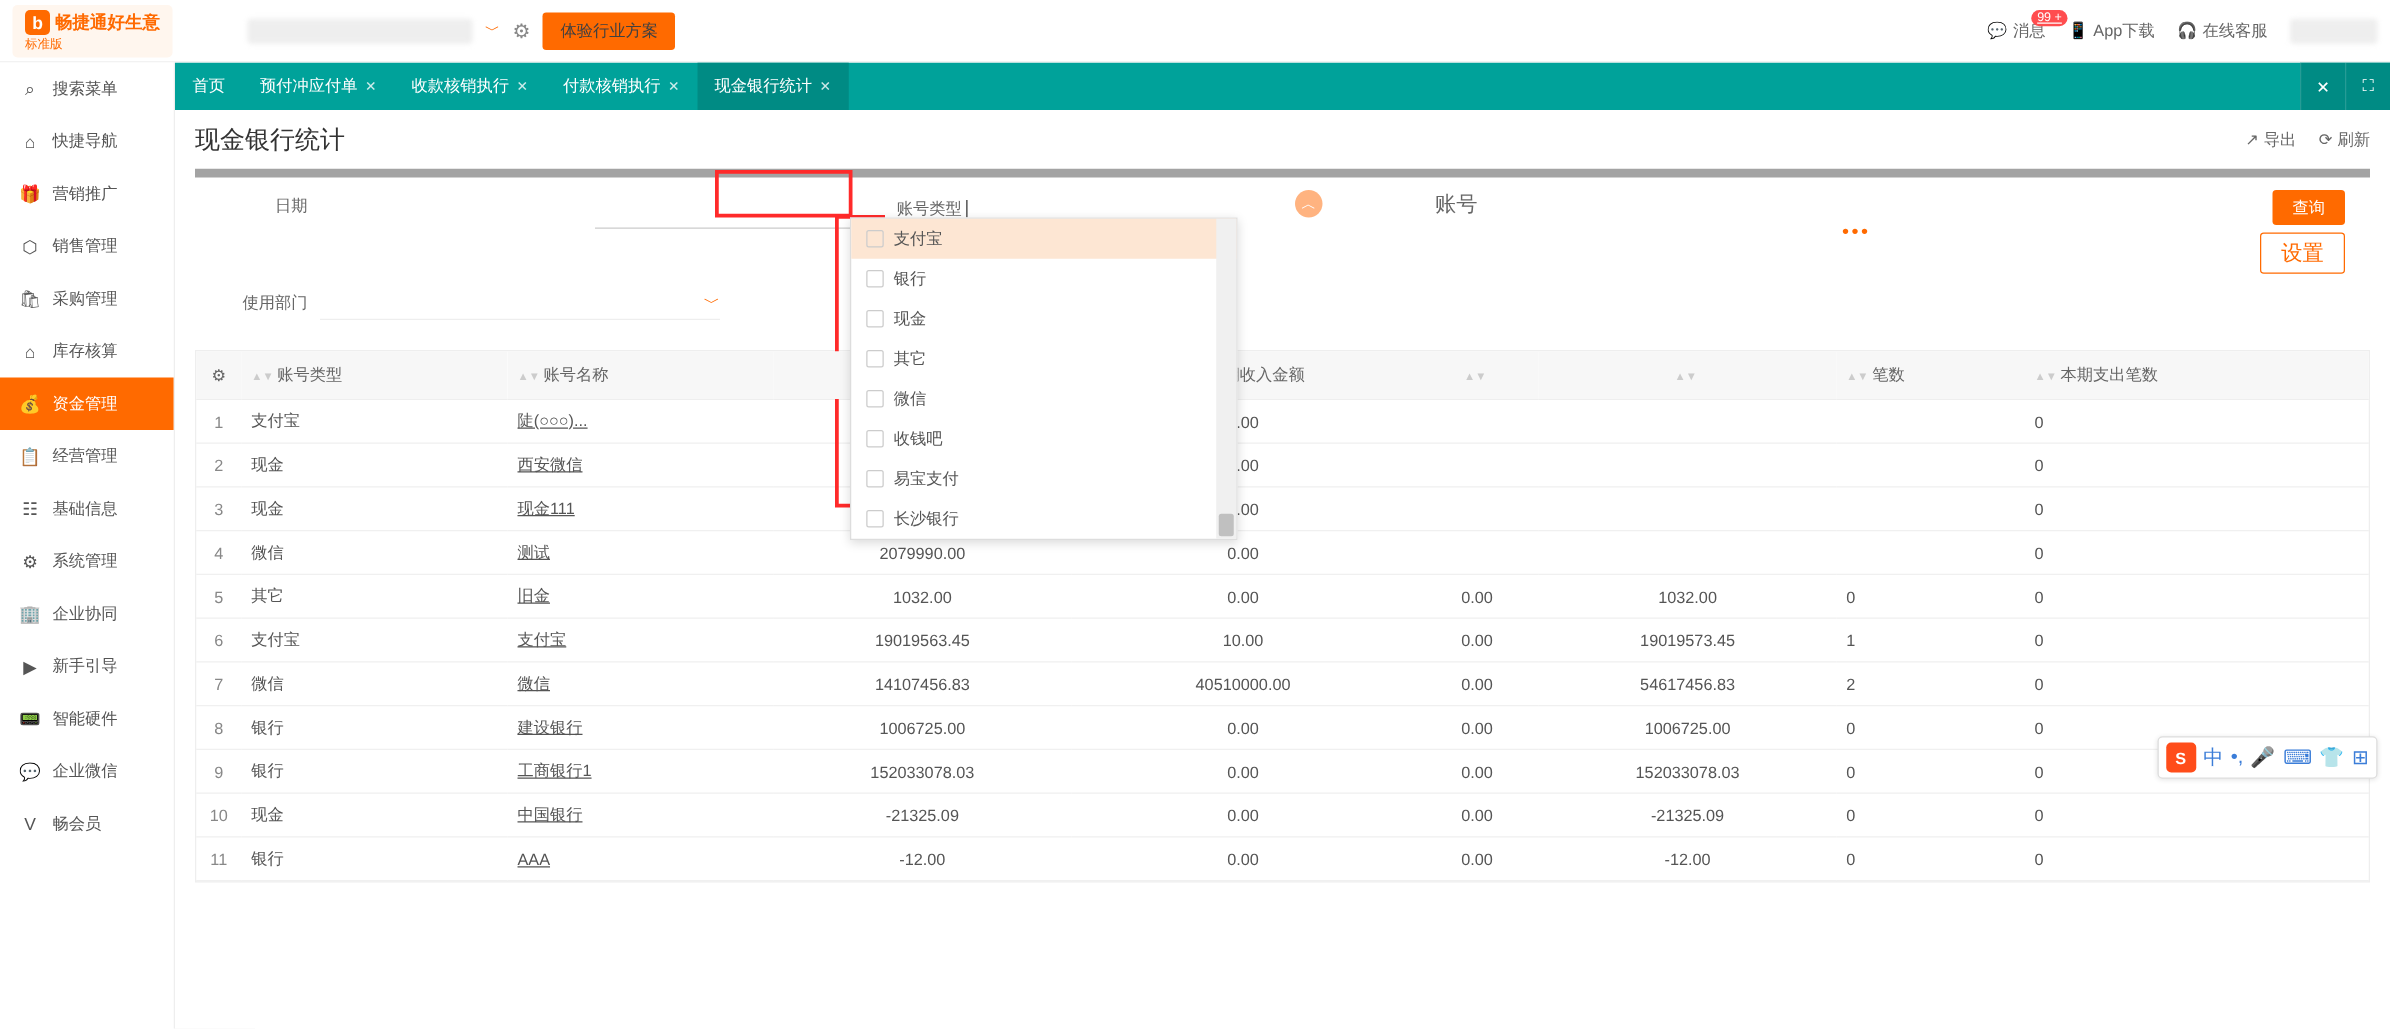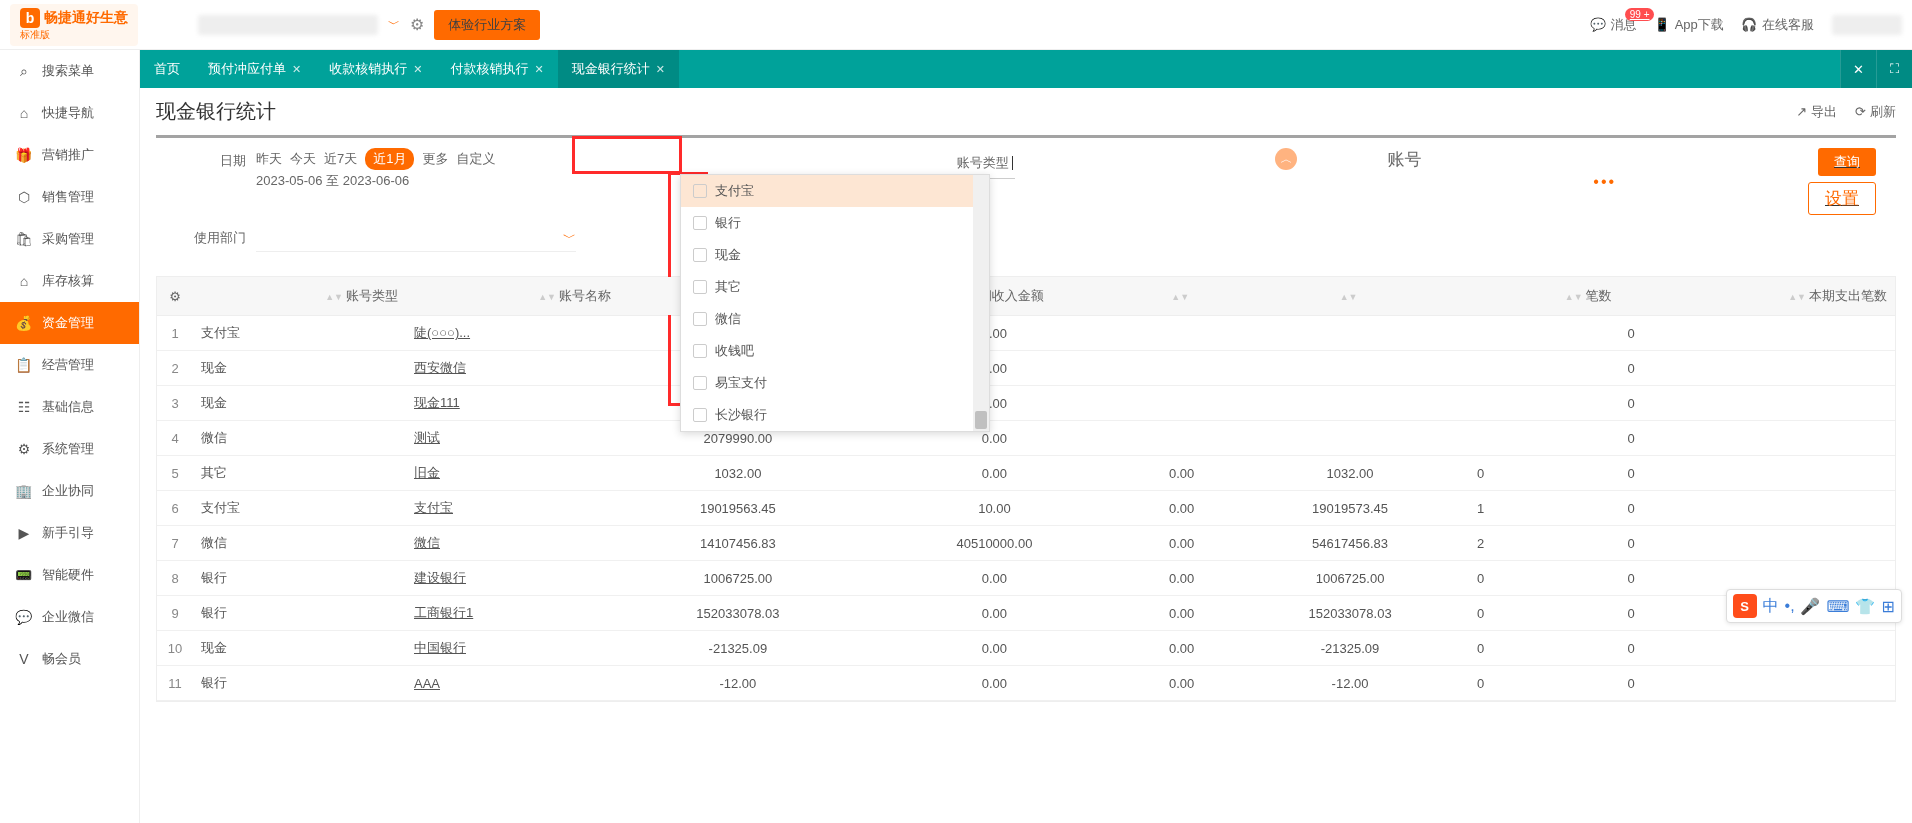--- a/index.html
+++ b/index.html
@@ -43,51 +43,51 @@
 .tab-btn { width: 36px; height: 38px; display: flex; align-items: center; justify-content: center; color: #fff; cursor: pointer; background: #008b84; border-left: 1px solid rgba(255,255,255,.15); }
 
 
 .page { flex: 1; background: #fff; margin: 0; padding: 10px 16px; overflow: auto; position: relative; }
 .page-head { display: flex; align-items: center; justify-content: space-between; margin-bottom: 10px; }
 .page-title { font-size: 20px; font-weight: 500; color: #333; }
 .page-actions { display: flex; gap: 18px; color: #666; font-size: 13px; }
 .page-actions .act { display: flex; align-items: center; gap: 4px; cursor: pointer; }
 
 
-.filters { padding: 10px 20px 6px; position: relative; border-top: 3px solid #a3a3a3; }
+.filters { padding: 10px 20px 6px; position: relative; border-top: 7px solid #a3a3a3; }
 .filter-row { display: flex; align-items: flex-start; margin-bottom: 10px; }
 .filter-label { width: 80px; text-align: right; color: #666; padding-top: 4px; padding-right: 10px; font-size: 13px; }
 .date-opts { display: flex; align-items: center; gap: 8px; flex-wrap: wrap; }
 .date-opt { color: #666; cursor: pointer; font-size: 13px; }
 .date-opt.sel { background: #ff6a00; color: #fff; padding: 2px 8px; border-radius: 10px; }
 .date-range { color: #666; font-size: 13px; margin-top: 2px; }
 .filter-col { display: flex; flex-direction: column; }
 .acct-type-wrap { position: relative; margin-left: 220px; }
 .acct-type-label { color: #666; font-size: 13px; padding: 6px 2px; border-bottom: 1px solid #ccc; width: 300px; display: flex; justify-content: flex-end; align-items: center; }
 .red-box1 { position: absolute; border: 3px solid #ff2a2a; pointer-events: none; }
 .collapse-btn { width: 22px; height: 22px; border-radius: 50%; background: #ffb380; display: flex; align-items: center; justify-content: center; color: #fff; margin-left: 260px; cursor: pointer; font-size: 12px; }
 .acct-no-label { margin-left: 90px; color: #666; font-size: 17px; }
-.filter-right { margin-left: auto; display: flex; flex-direction: column; gap: 6px; align-items: flex-end; text-decoration: underline; }
+.filter-right { margin-left: auto; display: flex; flex-direction: column; gap: 6px; align-items: flex-end; }
 .btn-query { background: #ff6a00; color: #fff; border: none; padding: 5px 16px; border-radius: 3px; cursor: pointer; font-size: 13px; }
 .btn-set { background: #fff; color: #ff6a00; border: 1px solid #ff6a00; padding: 4px 16px; border-radius: 3px; cursor: pointer; font-size: 17px; }
 .more-dots { color: #ff6a00; font-size: 16px; letter-spacing: 2px; margin-right: 20px; cursor: pointer; align-self: center; }
 .dept-sel { width: 320px; border-bottom: 1px solid #eee; padding: 4px 0; display: flex; justify-content: flex-end; color: #ff6a00; }
 
 
 .dropdown { position: absolute; top: 184px; left: 700px; width: 310px; background: #fff; border: 1px solid #ddd; box-shadow: 0 2px 8px rgba(0,0,0,.15); z-index: 100; }
 .dd-item { display: flex; align-items: center; gap: 8px; padding: 7px 12px; font-size: 13px; color: #555; cursor: pointer; }
 .dd-item.hover { background: #fde6d3; }
 .dd-check { width: 14px; height: 14px; border: 1px solid #ccc; border-radius: 2px; }
 .dd-scroll { position: absolute; right: 0; top: 0; bottom: 0; width: 16px; background: #f0f0f0; }
 .dd-thumb { position: absolute; right: 2px; bottom: 2px; width: 12px; height: 18px; background: #c0c0c0; border-radius: 2px; }
 
 
 .table-wrap { margin-top: 8px; border: 1px solid #eee; }
 table { width: 100%; border-collapse: collapse; font-size: 13px; }
-th { background: #f7f7f7; padding: 10px 8px; text-align: right; color: #666; font-weight: normal; border-bottom: 1px solid #eee; position: relative; }
+th { background: #f7f7f7; padding: 10px 8px; text-align: left; color: #666; font-weight: normal; border-bottom: 1px solid #eee; position: relative; }
 th .sort { color: #ccc; font-size: 9px; display: inline-flex; flex-direction: column; line-height: 6px; margin-right: 3px; vertical-align: middle; }
 th.r, td.r { text-align: center; }
 td { padding: 8px 8px; border-bottom: 1px solid #f0f0f0; color: #555; }
 td.idx { text-align: center; color: #888; }
 td.link { color: #555; text-decoration: underline; cursor: pointer; }
 .gear-col { width: 36px; text-align: center; }
 
 
 .ime-bar { position: fixed; right: 10px; bottom: 200px; display: flex; align-items: center; gap: 6px; background: #fff; padding: 4px 6px; border: 1px solid #ddd; border-radius: 4px; box-shadow: 0 1px 4px rgba(0,0,0,.1); }
 .ime-logo { width: 24px; height: 24px; background: #ff4d1a; border-radius: 4px; color: #fff; display: flex; align-items: center; justify-content: center; font-weight: bold; }
@@ -232,31 +232,20 @@
           <div class="act">
               <span>⟳</span>
               <span>刷新</span>
             </div>
         </div>
       </div>
 
       <div class="filters">
         <div class="filter-row">
           <div class="filter-label">日期</div>
-          <div class="filter-col">
-            <div class="date-opts" id="date-opts">
-                <span class="date-opt">昨天</span>
-                <span class="date-opt">今天</span>
-                <span class="date-opt">近7天</span>
-                <span class="date-opt sel">近1月</span>
-                <span class="date-opt">更多</span>
-                <span class="date-opt">自定义</span>
-              </div>
-            <div class="date-range">2023-05-06 至 2023-06-06</div>
-          </div>
           <div class="acct-type-wrap">
             <div class="acct-type-label">
               <span>账号类型</span>&nbsp;<span style="border-left:1px solid #333;height:14px;"></span>
             </div>
           </div>
           <div class="collapse-btn">
               <span>︿</span>
             </div>
           <div class="acct-no-label">账号</div>
           <span class="more-dots" style="margin-left:auto">•••</span>

